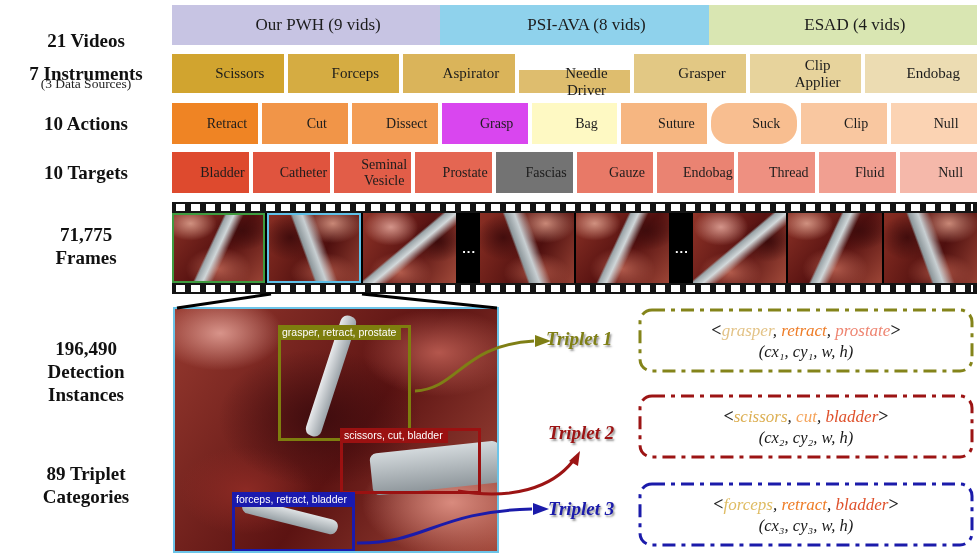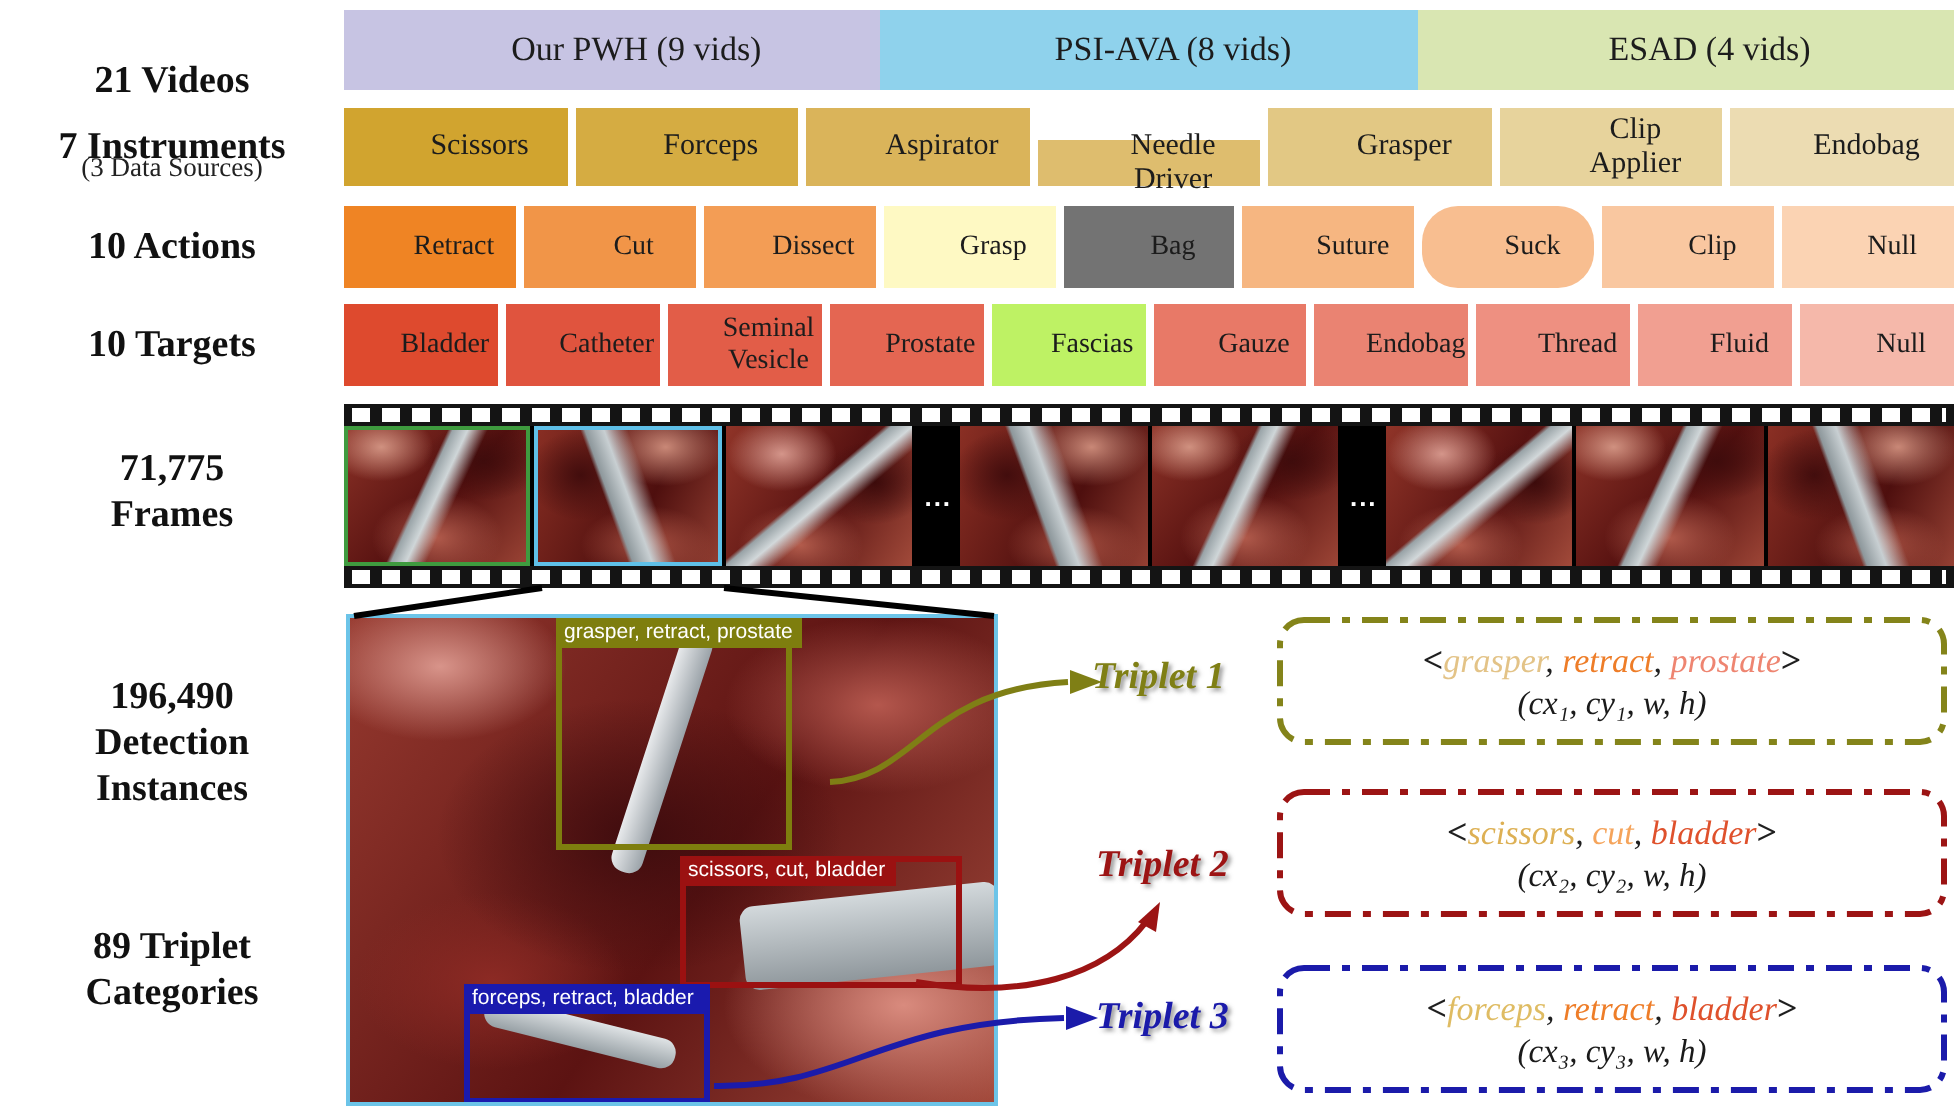--- a/index.html
+++ b/index.html
@@ -140,35 +140,35 @@
     <div class="cell" style="background: rgb(226, 200, 132);">Grasper</div>
     <div class="cell" style="background: rgb(231, 211, 156);">Clip
 Applier</div>
     <div class="cell" style="background: rgb(236, 220, 178);">Endobag</div>
   </div>
 
   <div class="bar-row row-actions">
     <div class="cell" style="background: rgb(239, 132, 36);">Retract</div>
     <div class="cell" style="background: rgb(241, 149, 72);">Cut</div>
     <div class="cell" style="background: rgb(243, 157, 85);">Dissect</div>
-    <div class="cell" style="background: #fef9c3;">Grasp</div>
-    <div class="cell" style="background: #737373;">Bag</div>
+    <div class="cell" style="background: #d946ef;">Grasp</div>
+    <div class="cell" style="background: #fef9c3;">Bag</div>
     <div class="cell" style="background: rgb(246, 182, 129);">Suture</div>
     <div class="cell" style="background: rgb(248, 190, 144); border-radius: 18px;">Suck</div>
     <div class="cell" style="background: rgb(249, 199, 160);">Clip</div>
     <div class="cell" style="background: rgb(251, 211, 179);">Null</div>
   </div>
 
   <div class="bar-row row-targets">
     <div class="cell" style="background: rgb(222, 74, 46);">Bladder</div>
     <div class="cell" style="background: rgb(224, 84, 62);">Catheter</div>
     <div class="cell" style="background: rgb(226, 93, 72);">Seminal
 Vesicle</div>
     <div class="cell" style="background: rgb(228, 102, 82);">Prostate</div>
-    <div class="cell" style="background: #bef264;">Fascias</div>
+    <div class="cell" style="background: #737373;">Fascias</div>
     <div class="cell" style="background: rgb(232, 121, 103);">Gauze</div>
     <div class="cell" style="background: rgb(234, 131, 114);">Endobag</div>
     <div class="cell" style="background: rgb(238, 144, 129);">Thread</div>
     <div class="cell" style="background: rgb(241, 159, 145);">Fluid</div>
     <div class="cell" style="background: rgb(245, 184, 170);">Null</div>
   </div>
 
   <div class="filmstrip">
     <div class="sprocket"></div>
     <div class="film-frames">
@@ -183,21 +183,21 @@
       <div class="film-frame tissue1"></div>
       <div class="film-frame tissue2"></div>
     </div>
     <div class="sprocket"></div>
   </div>
 
   <div class="big-image">
     <div class="instr instr-grasper"></div>
     <div class="instr instr-scissors"></div>
     <div class="instr instr-forceps"></div>
-    <div class="bbox" style="left: 103px; top: 0px; width: 118px; height: 116px; border-color: rgb(126, 126, 14);">
+    <div class="bbox" style="left: 103px; top: 16px; width: 133px; height: 116px; border-color: rgb(126, 126, 14);">
       <span class="bbox-label" style="background: rgb(126, 126, 14);">grasper, retract, prostate</span>
     </div>
     <div class="bbox" style="left: 165px; top: 119px; width: 141px; height: 66px; border-color: rgb(155, 17, 17);">
       <span class="bbox-label" style="background: rgb(155, 17, 17);">scissors, cut, bladder</span>
     </div>
     <div class="bbox" style="left: 57px; top: 183px; width: 123px; height: 60px; border-color: rgb(26, 26, 174);">
       <span class="bbox-label" style="background: rgb(26, 26, 174);">forceps, retract, bladder</span>
     </div>
   </div>
 

